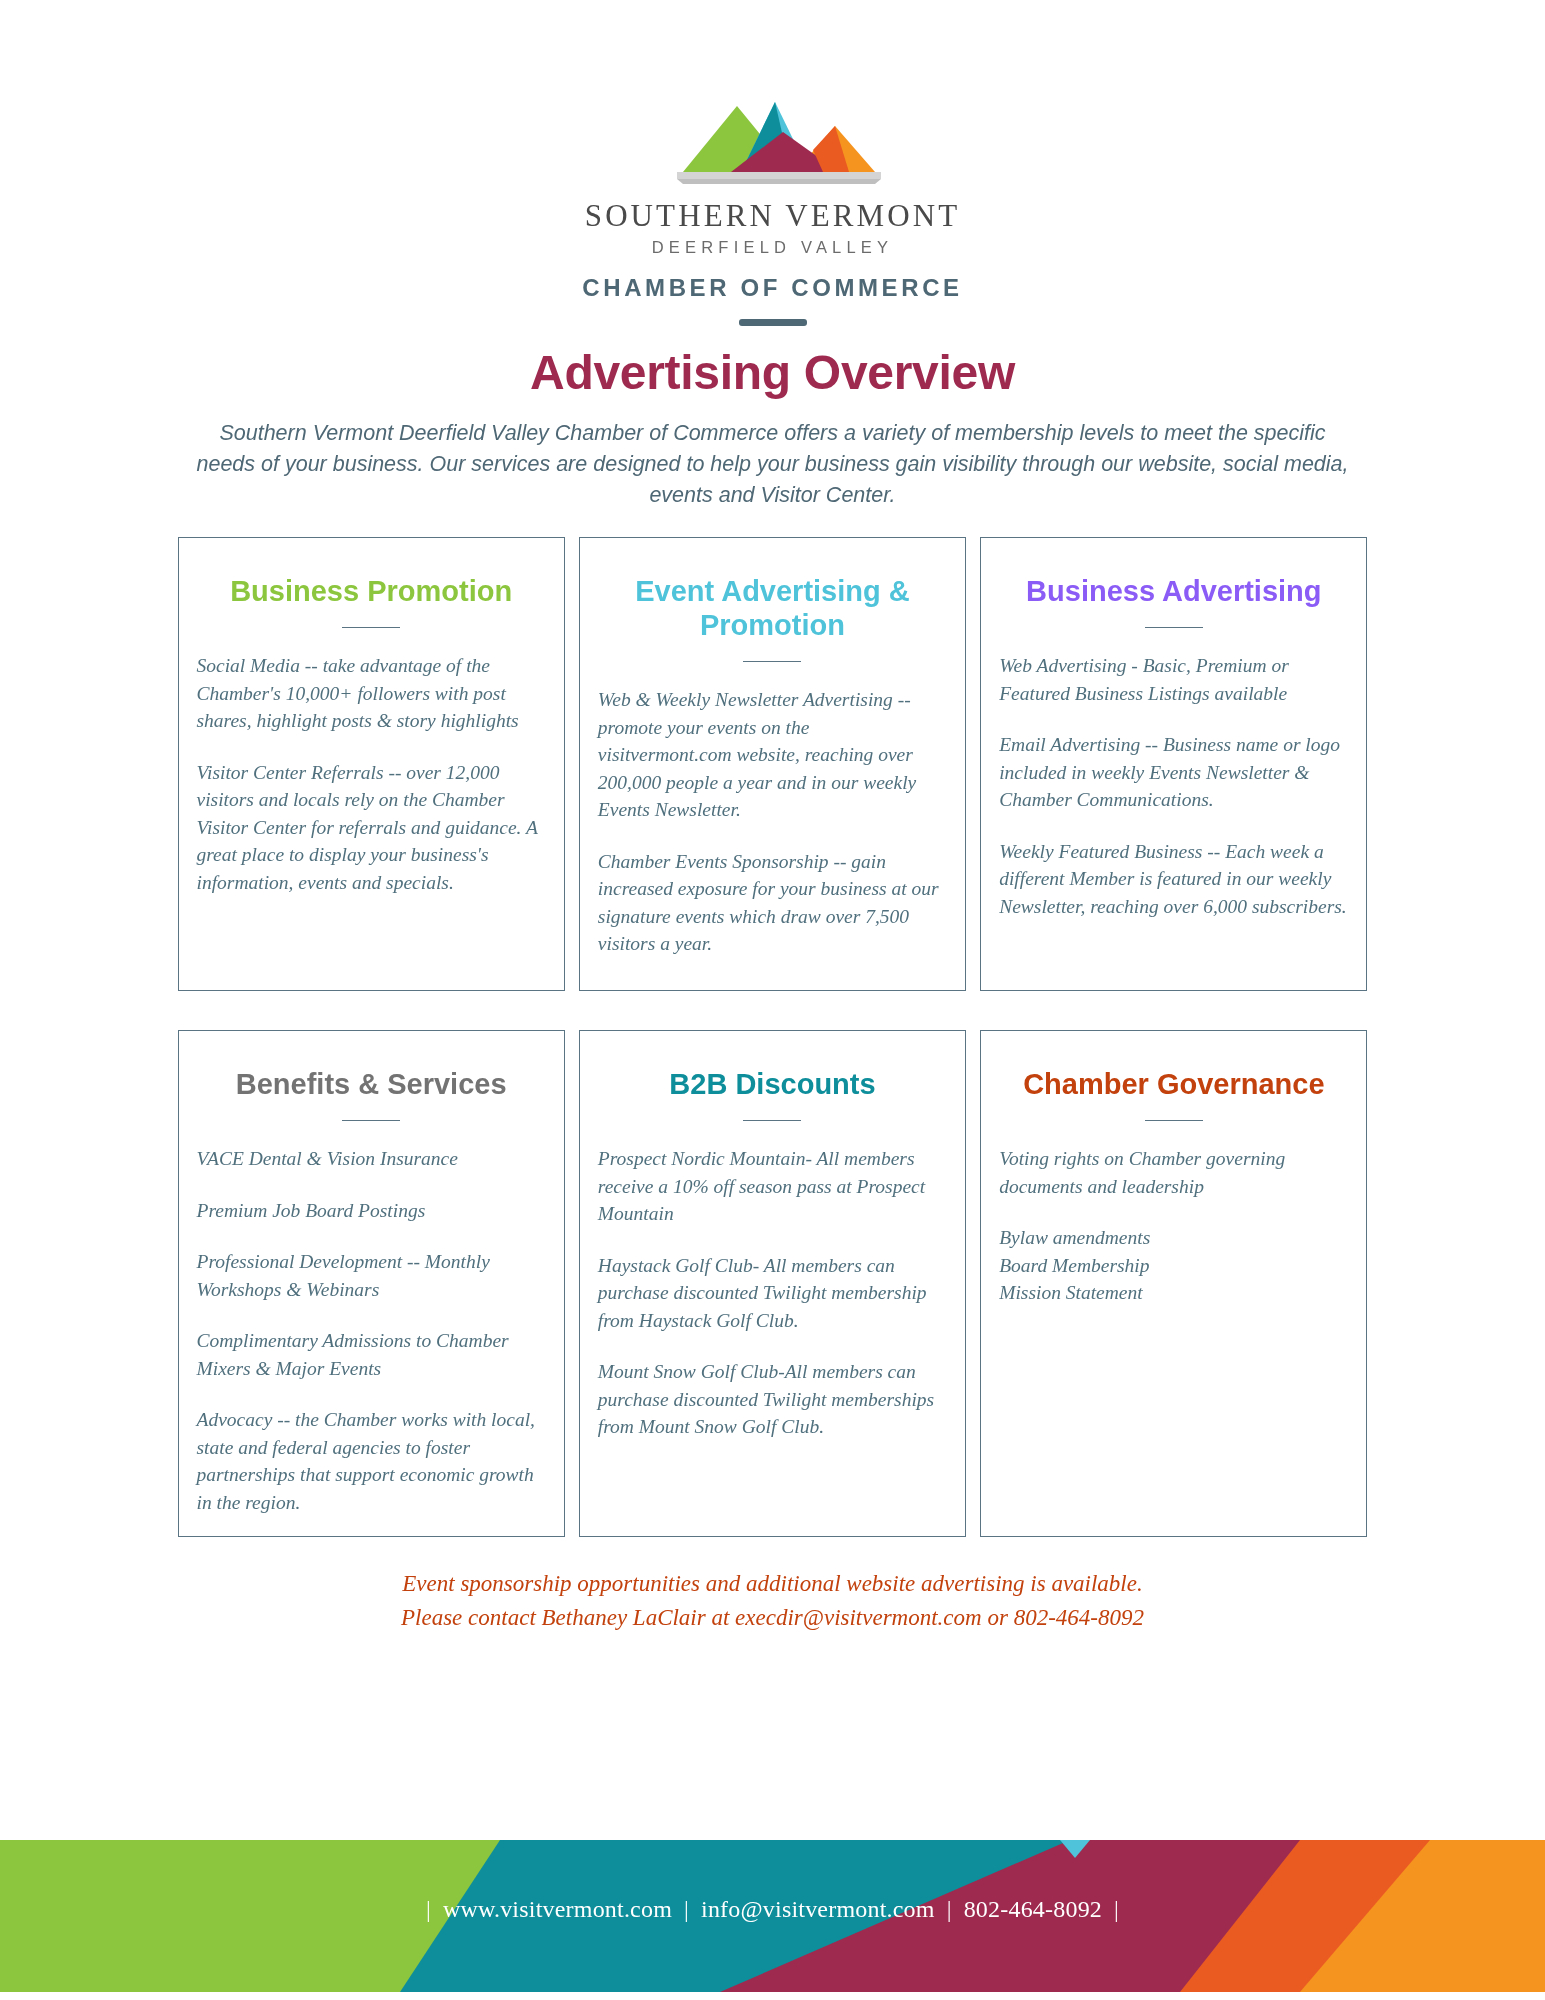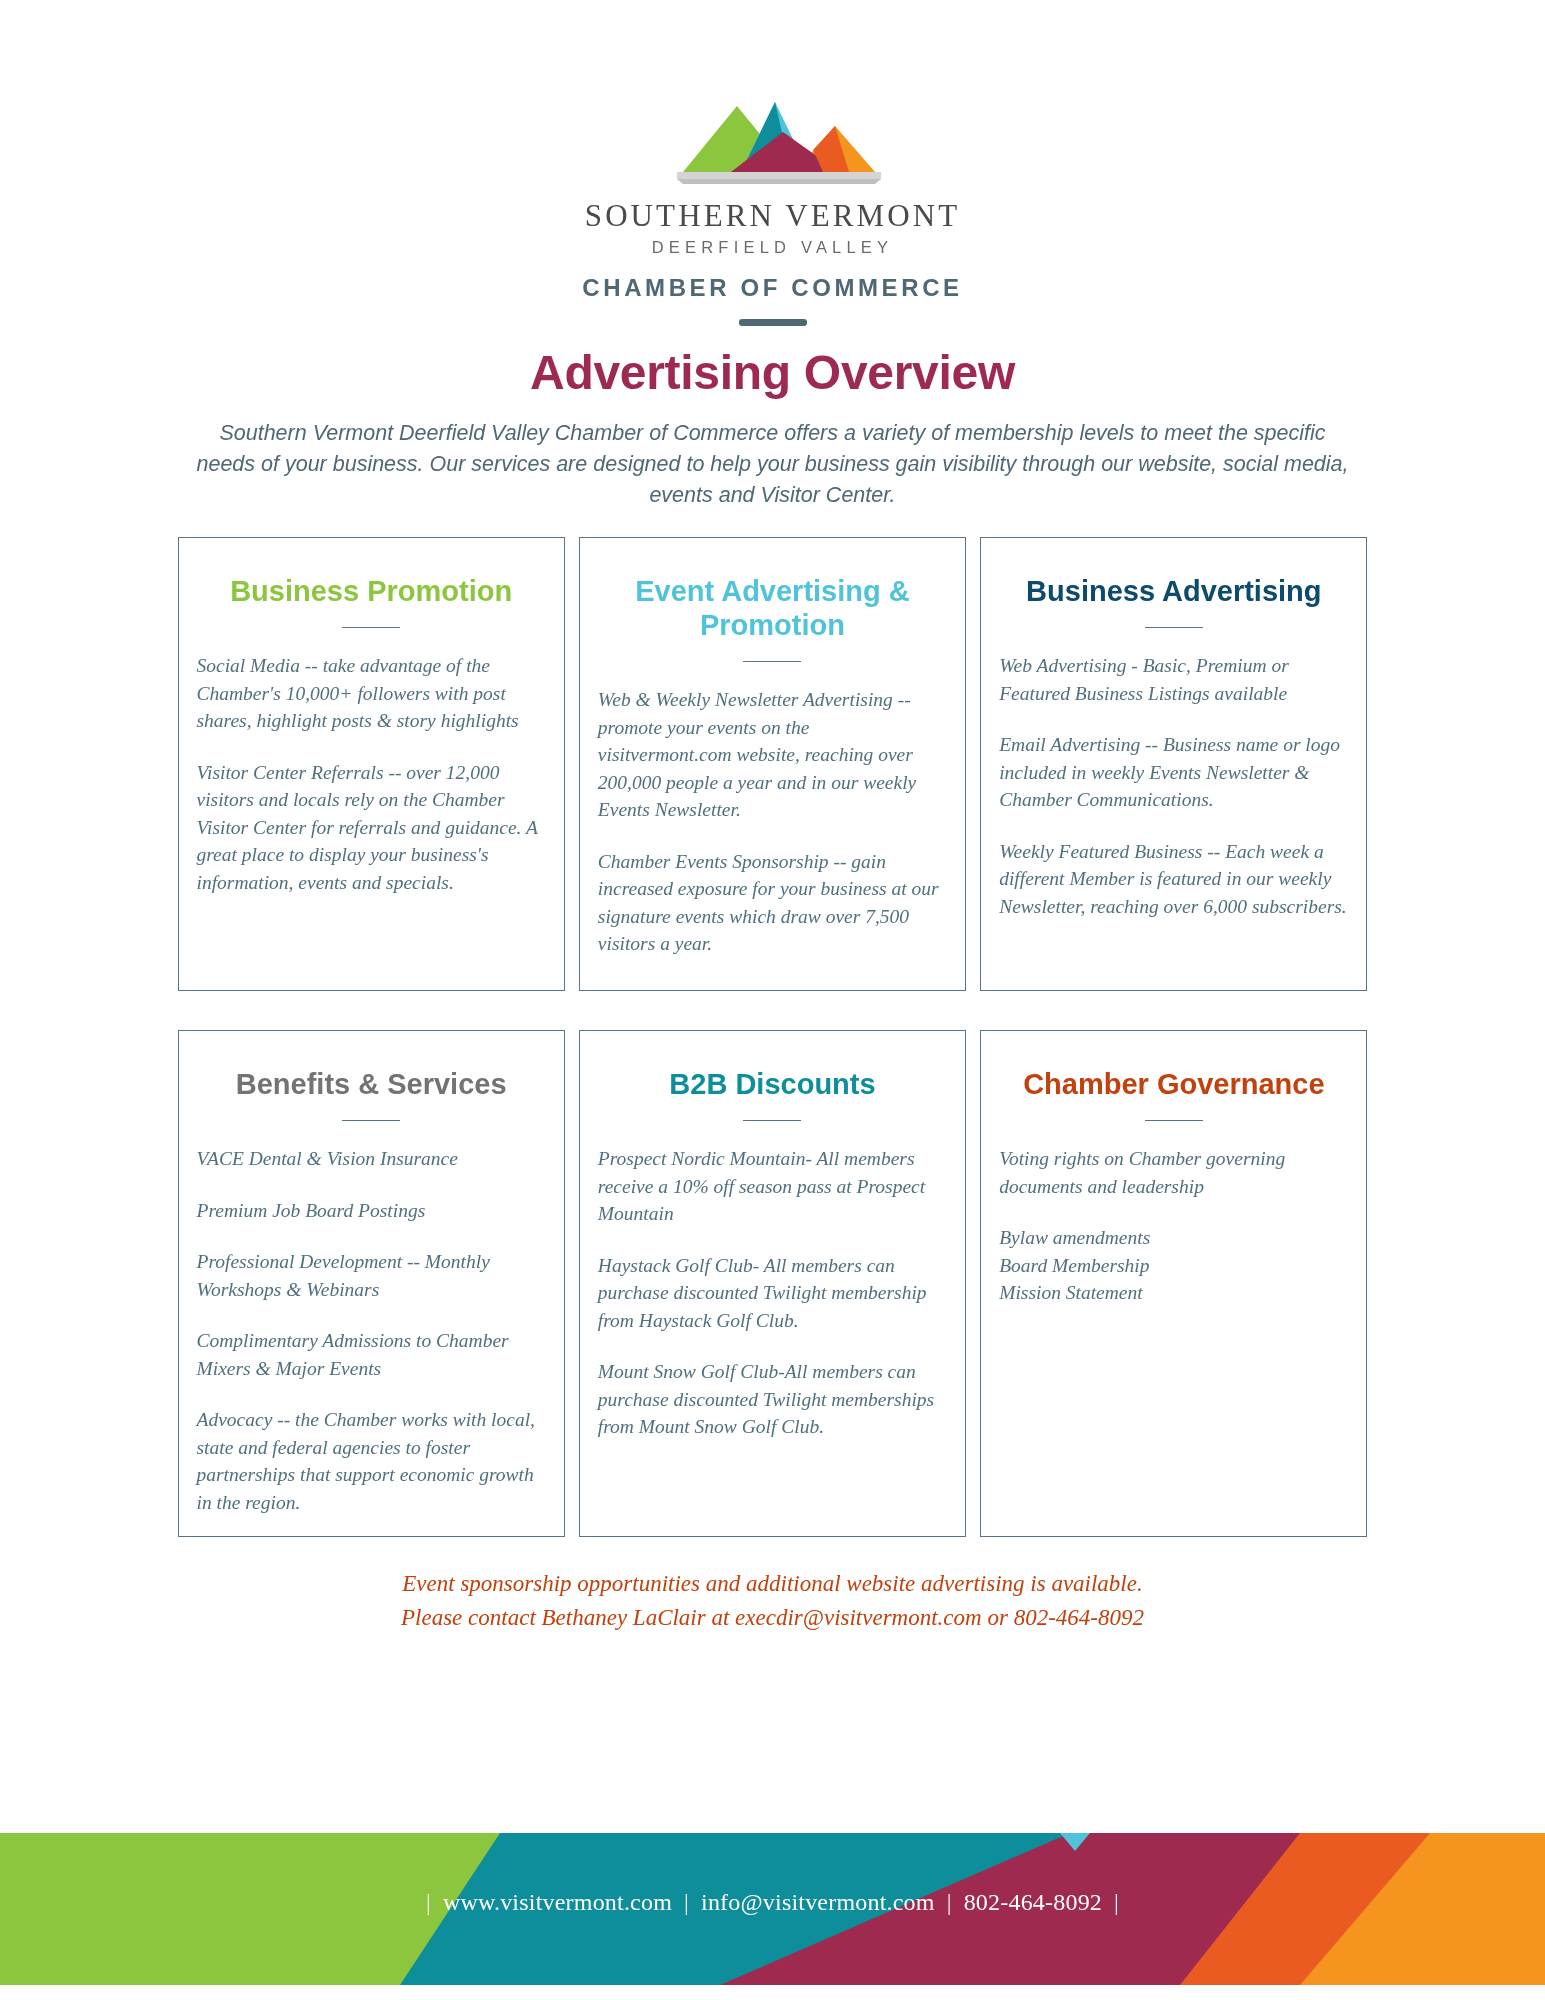--- a/index.html
+++ b/index.html
@@ -141,21 +141,21 @@
     font-style: italic;
     font-size: 23px;
     line-height: 34px;
     color: #c2410c;
   }
 
   
   .band {
     position: absolute;
     left: 0;
-    bottom: 15px;
+    bottom: 8px;
     width: 1545px;
     height: 152px;
     overflow: hidden;
   }
   .band svg { display: block; width: 1545px; height: 152px; }
 
   .band-text {
     position: absolute;
     left: 0;
     top: 56px;
@@ -216,21 +216,21 @@
       <div class="card">
         <div class="card-title" style="color: rgb(78, 195, 217);">Event Advertising &amp; Promotion</div>
         <div class="card-divider"></div>
         <div class="card-body">
           <p>Web &amp; Weekly Newsletter Advertising -- promote your events on the visitvermont.com website, reaching over 200,000 people a year and in our weekly Events Newsletter.</p>
           <p>Chamber Events Sponsorship -- gain increased exposure for your business at our signature events which draw over 7,500 visitors a year.</p>
         </div>
       </div>
 
       <div class="card">
-        <div class="card-title" style="color: #0c4a6e;">Business Advertising</div>
+        <div class="card-title" style="color: #8b5cf6;">Business Advertising</div>
         <div class="card-divider"></div>
         <div class="card-body">
           <p>Web Advertising - Basic, Premium or Featured Business Listings available</p>
           <p>Email Advertising -- Business name or logo included in weekly Events Newsletter &amp; Chamber Communications.</p>
           <p>Weekly Featured Business -- Each week a different Member is featured in our weekly Newsletter, reaching over 6,000 subscribers.</p>
         </div>
       </div>
 
     </div>
 

